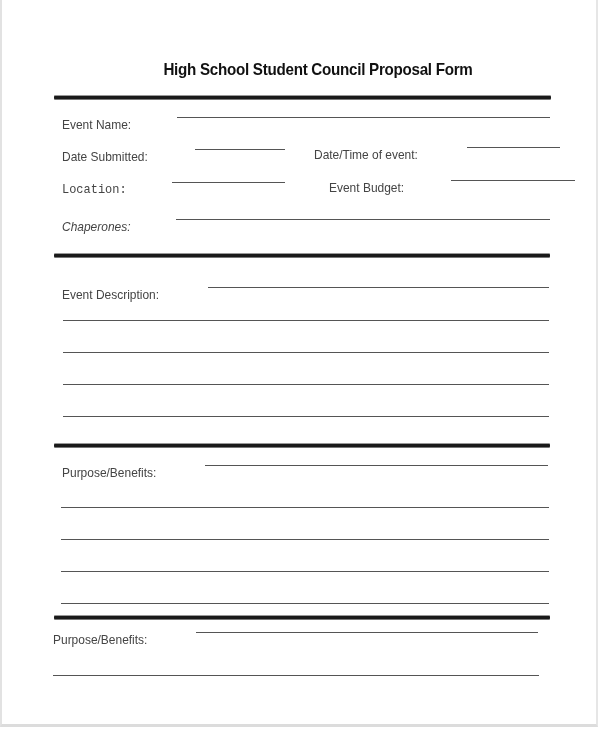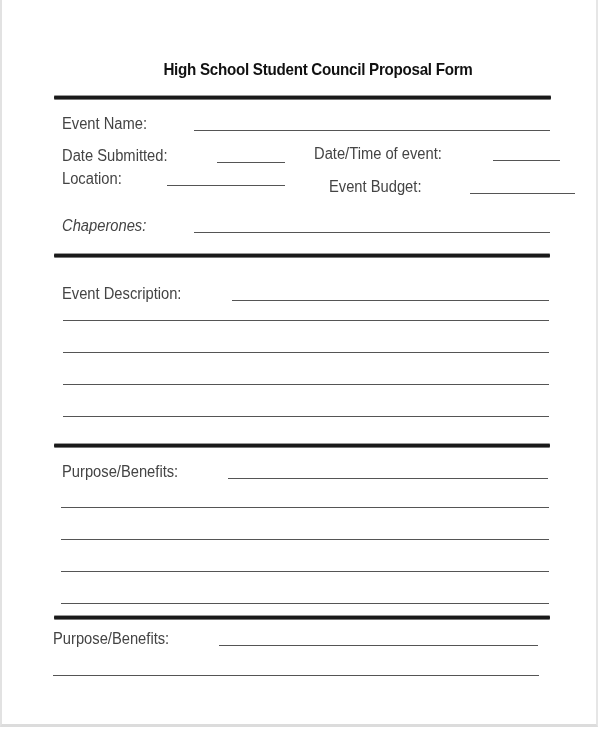--- a/index.html
+++ b/index.html
@@ -4,21 +4,21 @@
 <style>
   html, body { margin:0; padding:0; }
   body { width:600px; height:730px; background:#ffffff; position:relative; overflow:hidden;
          font-family:"Liberation Sans", sans-serif; color:#3a3a3a; }
   .frame { position:absolute; left:0; top:0; width:598px; height:727px;
            border-left:2px solid #e2e2e2; border-right:2px solid #e6e6e6; border-bottom:3px solid #dcdcdc; box-sizing:border-box; }
   .title { position:absolute; top:60px; left:0; width:636px; text-align:center;
            font-weight:bold; font-size:16.5px; color:#111; letter-spacing:-0.3px; transform:scaleX(0.92); transform-origin:318px 0; }
   .rule { position:absolute; height:3px; background:#1a1a1a; border-radius:1px;
           box-shadow:0 1px 0 #777, 0 -1px 0 #999; }
-  .field { position:absolute; display:flex; align-items:flex-end; font-size:16px; color:#444; height:16px;gap:44px; }
+  .field { position:absolute; display:flex; font-size:13px; color:#444; height:16px;gap:44px; }
   .field .lbl { white-space:nowrap; transform:scaleX(0.92); transform-origin:left bottom; margin-right:-4px; }
   .field .line { flex:1; border-bottom:1px solid #555; height:0; margin-bottom:2px; }
   .hline { position:absolute; border-bottom:1px solid #555; height:0; }
 </style>
 </head>
 <body>
 
 <div class="frame"></div>
 
 <div class="title">High School Student Council Proposal Form</div>
@@ -32,21 +32,21 @@
 
 <div class="field" style="left:62px; top:149px; width:223px;">
   <span class="lbl">Date Submitted:</span>
   <span class="line"></span>
 </div>
 <div class="field" style="left:304px; top:147px; width:246px;padding-left:10px;">
   <span class="lbl">Date/Time of event:</span>
   <span class="line"></span>
 </div>
 
-<div class="field" style="left:62px; top:172px; width:223px;">
+<div class="field" style="left:62px; top:182px; width:223px;font-family:Liberation Mono, monospace;">
   <span class="lbl">Location:</span>
   <span class="line"></span>
 </div>
 <div class="field" style="left:304px; top:180px; width:246px;padding-left:25px;">
   <span class="lbl">Event Budget:</span>
   <span class="line"></span>
 </div>
 
 <div class="field" style="left:62px; top:219px; width:488px;font-style:italic;">
   <span class="lbl">Chaperones:</span>

